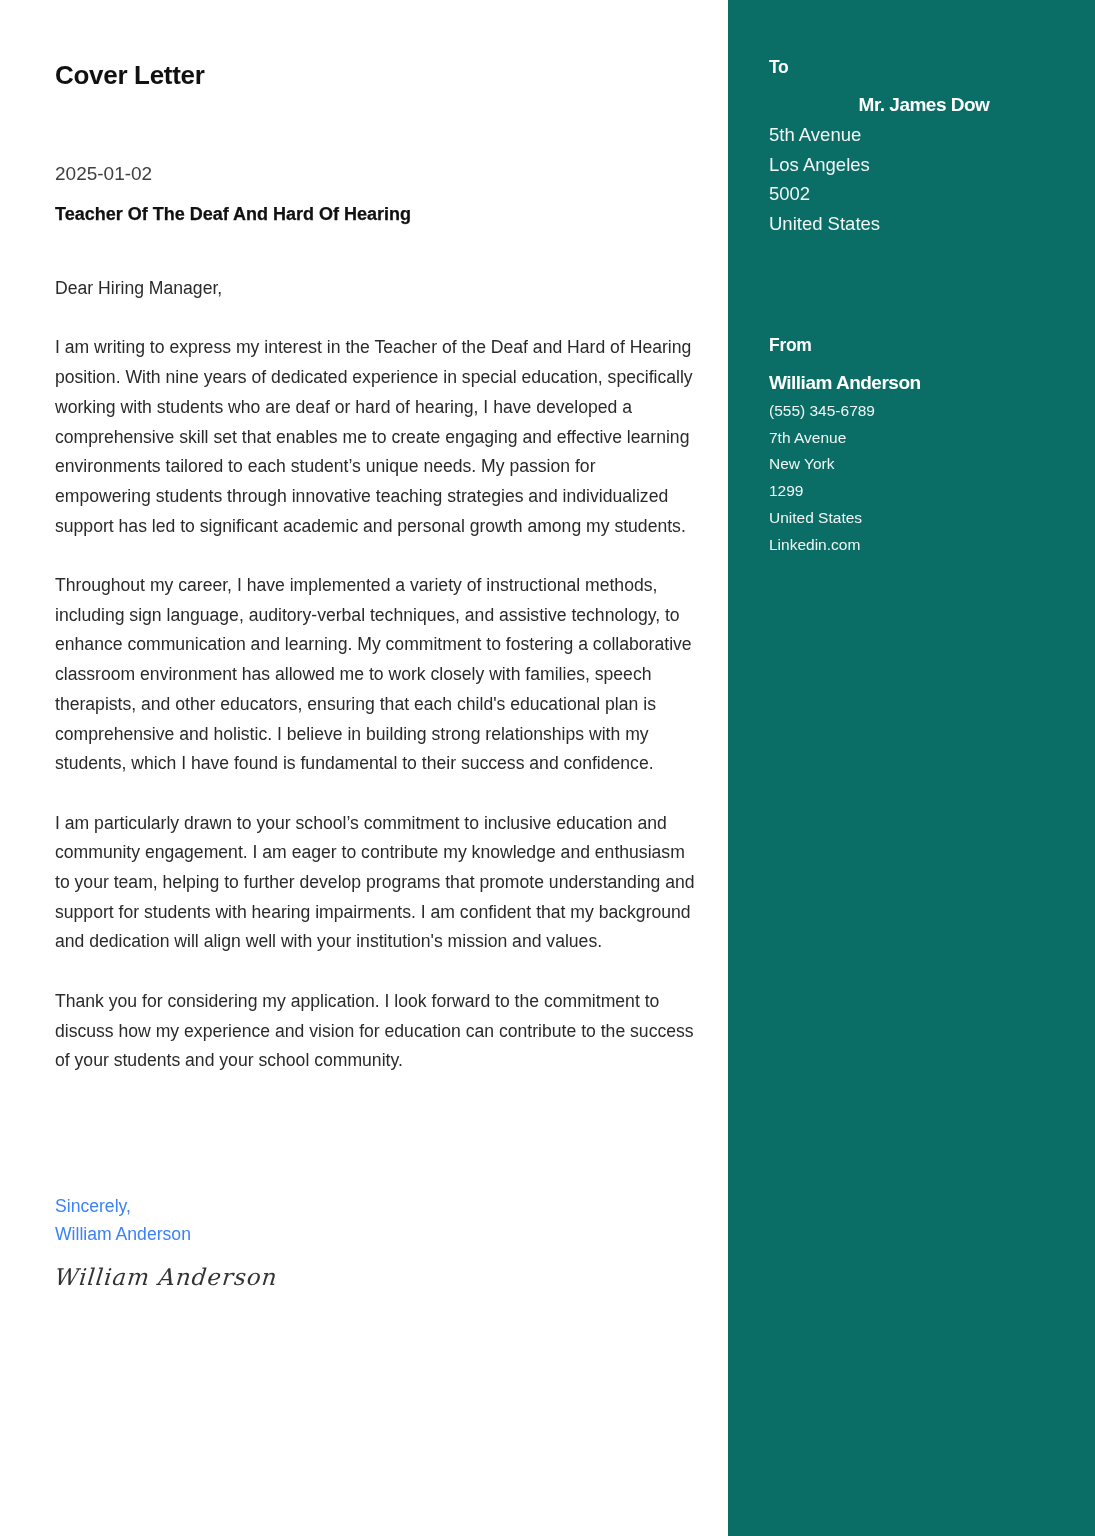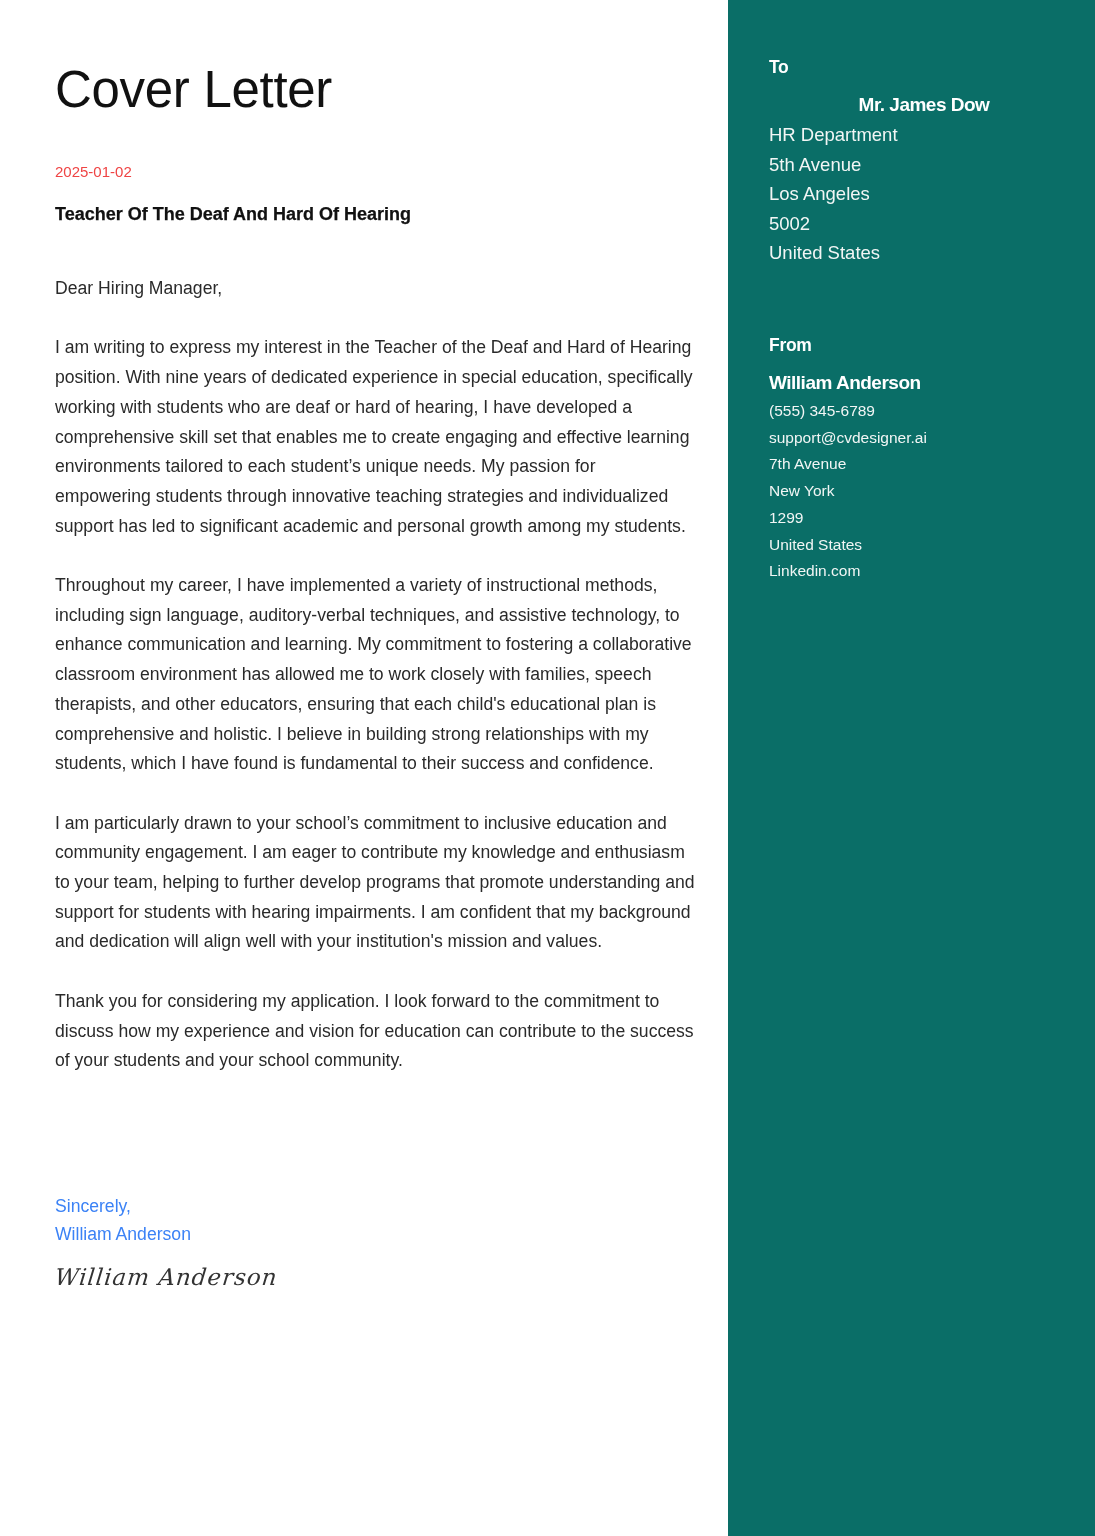--- a/index.html
+++ b/index.html
@@ -18,33 +18,33 @@
     .main {
       position: absolute;
       left: 55px;
       top: 0;
       width: 650px;
     }
     .title {
       position: absolute;
       top: 60px;
       left: 0;
-      font-size: 51px;
-      font-weight: 400;
+      font-size: 26px;
+      font-weight: 700;
       letter-spacing: -0.3px;
       color: #111;
       margin: 0;
       white-space: nowrap;
     }
     .date {
       position: absolute;
       top: 163px;
       left: 0;
-      font-size: 15px;
-      color: #ef4444;
+      font-size: 19px;
+      color: #404040;
       white-space: nowrap;
     }
     .job-title {
       position: absolute;
       top: 204px;
       left: 0;
       font-size: 18px;
       font-weight: 700;
       color: #111;
       white-space: nowrap;
@@ -157,31 +157,29 @@
     <div>William Anderson</div>
   </div>
 
   <div class="signature">William Anderson</div>
 </div>
 
 <aside class="sidebar" style="background: rgb(10, 110, 103);">
   <div class="sb-block to-block">
     <div class="sb-heading">To</div>
     <div class="to-name">Mr. James Dow</div>
-    <div class="to-line">HR Department</div>
     <div class="to-line">5th Avenue</div>
     <div class="to-line">Los Angeles</div>
     <div class="to-line">5002</div>
     <div class="to-line">United States</div>
   </div>
 
   <div class="sb-block from-block">
     <div class="sb-heading">From</div>
     <div class="from-name">William Anderson</div>
     <div class="from-line">(555) 345-6789</div>
-    <div class="from-line">support@cvdesigner.ai</div>
     <div class="from-line">7th Avenue</div>
     <div class="from-line">New York</div>
     <div class="from-line">1299</div>
     <div class="from-line">United States</div>
     <div class="from-line">Linkedin.com</div>
   </div>
 </aside>
 
 </body></html>

